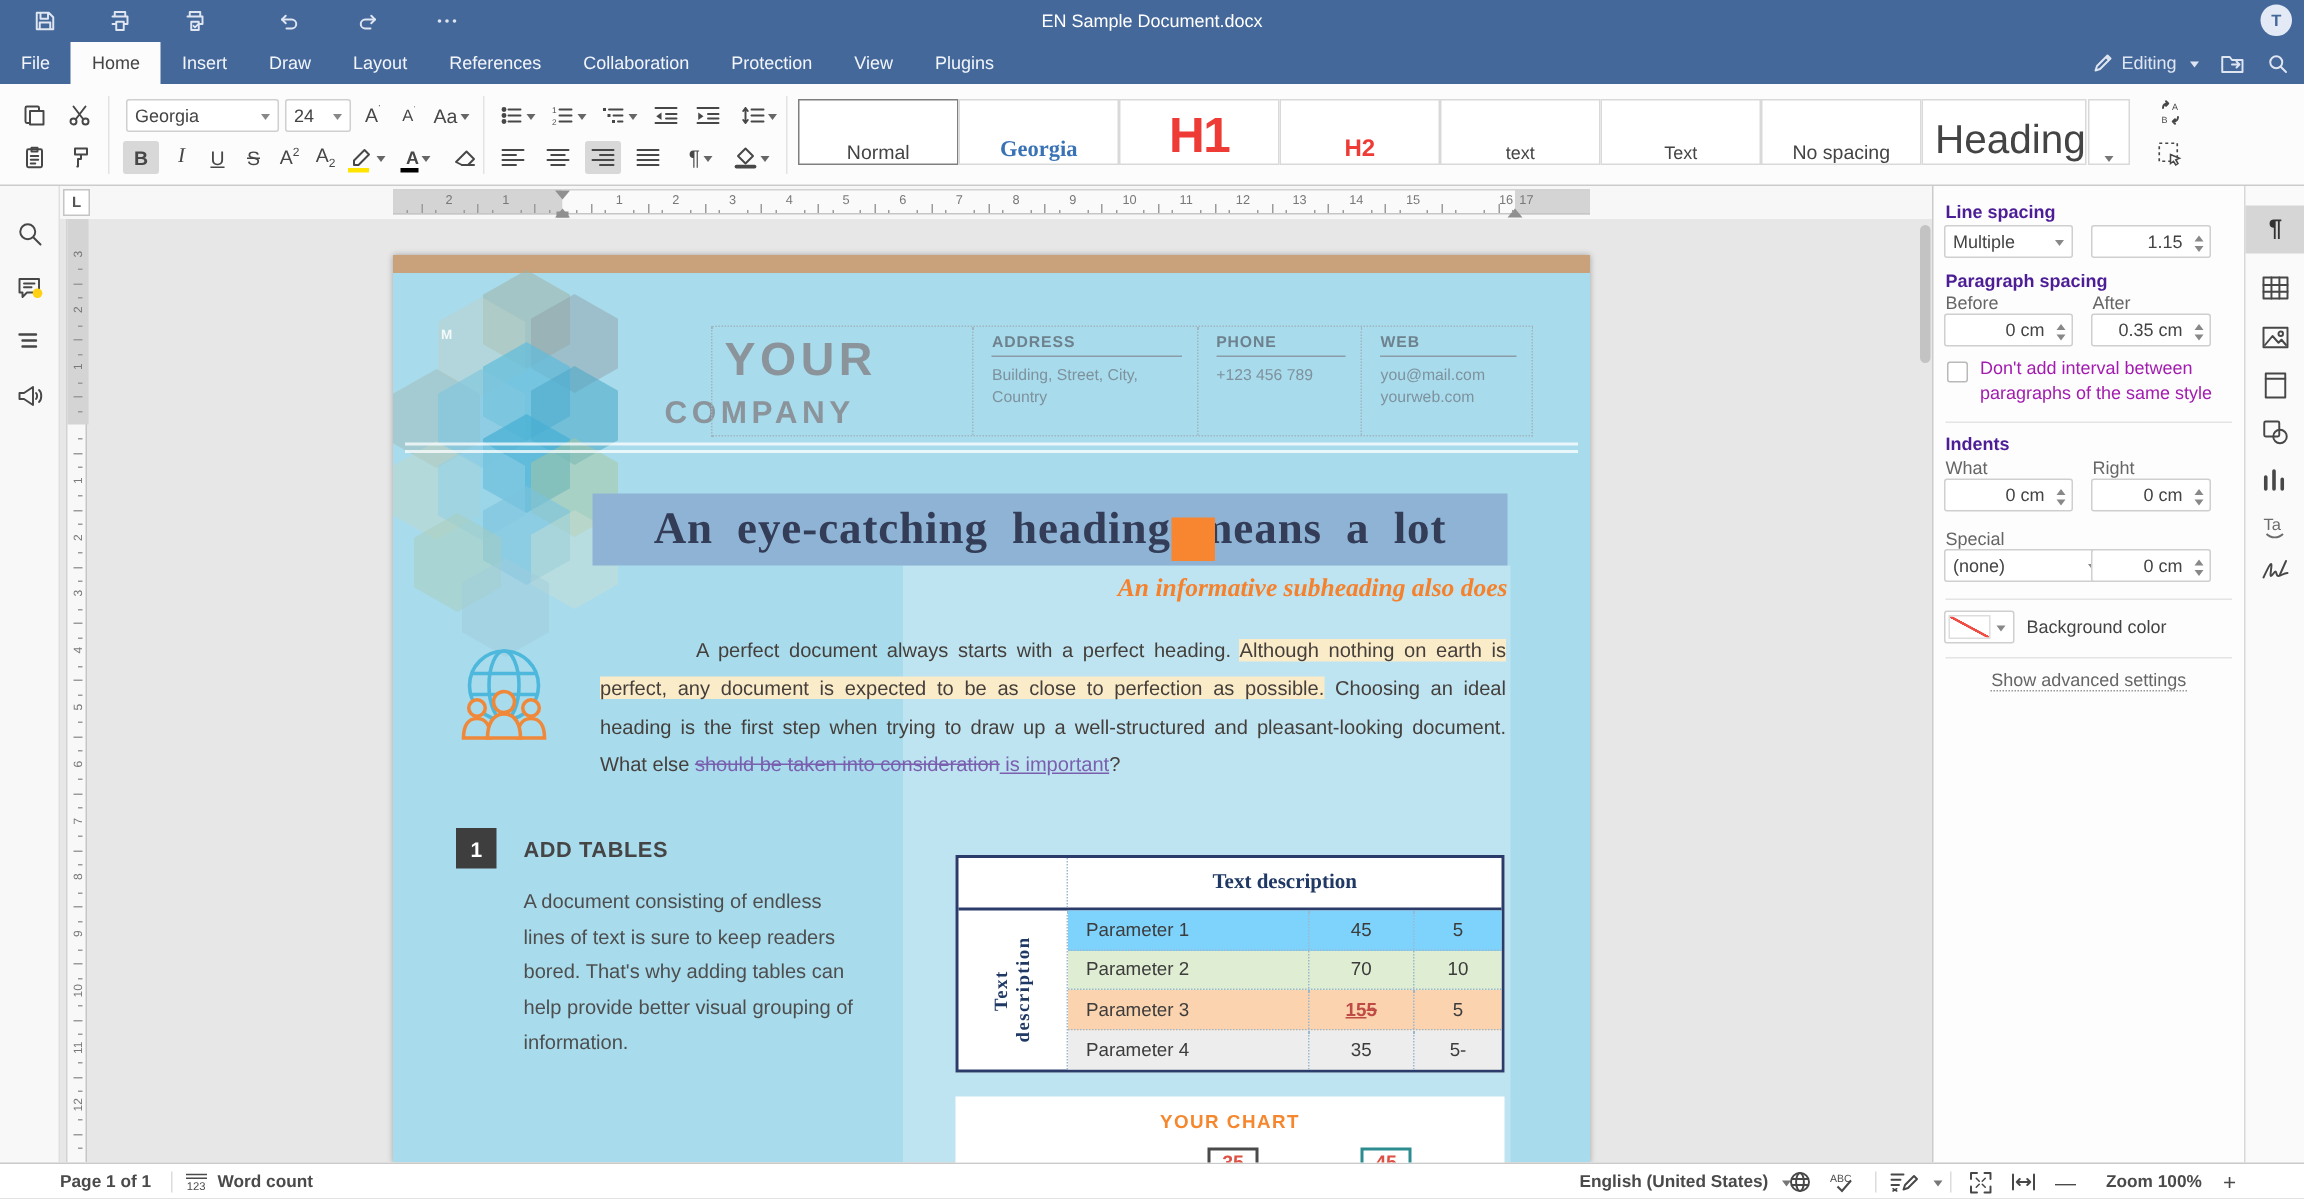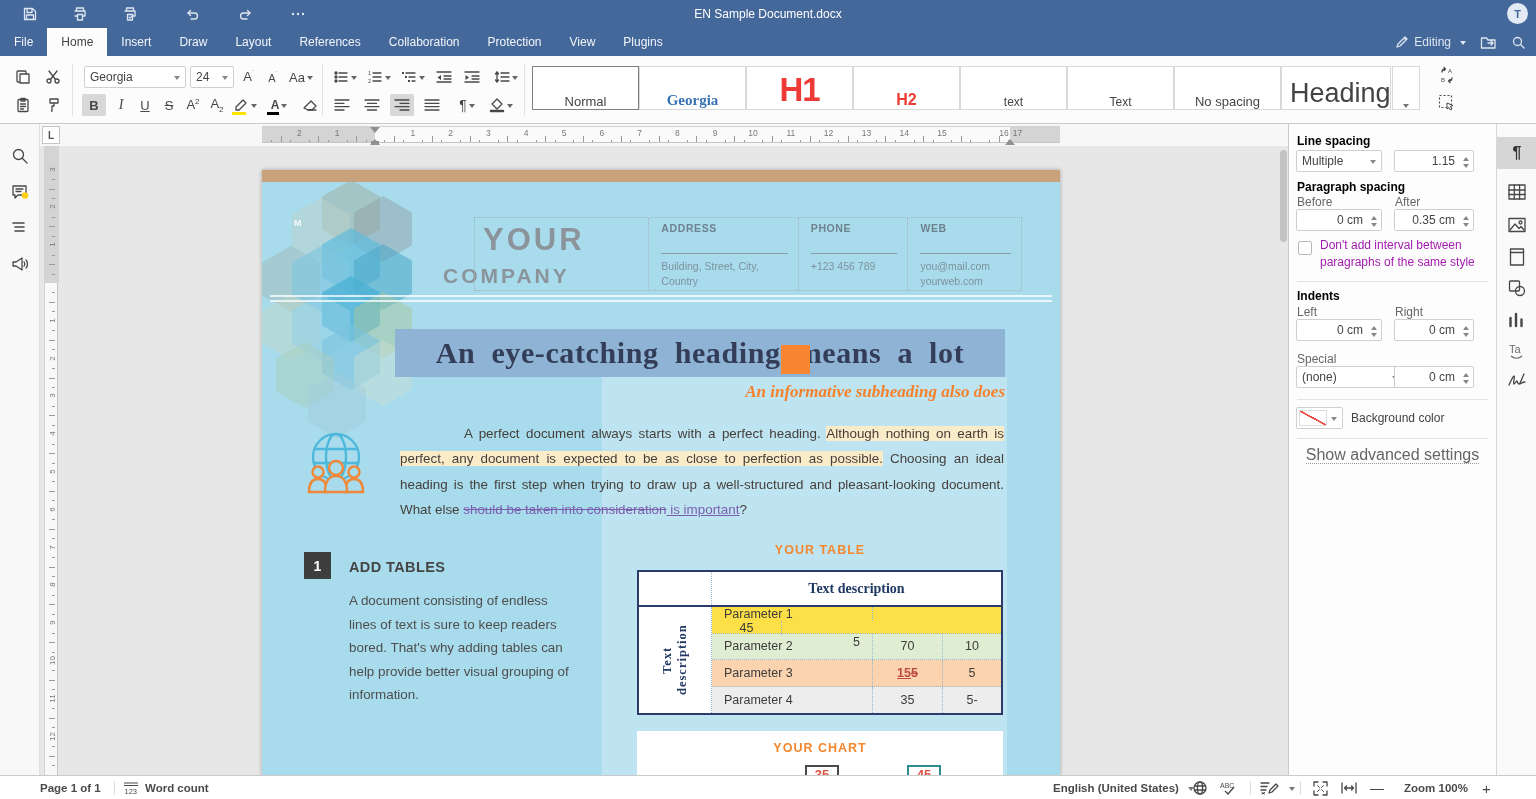--- a/index.html
+++ b/index.html
@@ -71,21 +71,21 @@
   .hex{position:absolute;width:58px;height:66px;clip-path:polygon(50% 0%,100% 25%,100% 75%,50% 100%,0% 75%,0% 25%);}
   #light-col{left:340px;top:207px;width:405px;height:398px;background:rgba(255,255,255,.25);}
   #monogram{left:32px;top:48px;color:rgba(255,255,255,.85);font-size:9px;font-weight:bold;}
   .wline{position:absolute;left:8px;width:782px;height:2px;background:rgba(255,255,255,.75);}
 
   #company-name1{left:221px;top:52px;font-weight:bold;font-size:31px;color:#8C949B;letter-spacing:3px;}
   #company-name2{left:181px;top:94px;font-weight:bold;font-size:21px;color:#8C949B;letter-spacing:3px;}
   #info-table{left:212px;top:47px;width:548px;height:74px;border:1px dotted #9FB6BF;display:flex;}
   .info-col{border-left:1px dotted #9FB6BF;padding:4px 0 0 12px;}
   .info-col.first{border-left:none;}
-  .info-h{font-weight:bold;font-size:10.5px;color:#6E828E;letter-spacing:.6px;padding-bottom:19px;
+  .info-h{font-weight:bold;font-size:10.5px;color:#6E828E;letter-spacing:.6px;padding-bottom:3px;
           border-bottom:1px solid #8B9EA8;margin-right:10px;}
   .info-v{padding-top:5px;font-size:10.5px;line-height:15px;color:#7E929D;}
 
   #heading{left:133px;top:159px;width:610px;height:48px;background:#8FB3D4;
            font-family:"Liberation Serif","DejaVu Serif",serif;font-weight:bold;font-size:30px;line-height:48px;
            color:#333D58;white-space:nowrap;text-align:center;letter-spacing:.6px;word-spacing:8px;}
   #color-swatch{left:519px;top:175px;width:29px;height:29px;background:#F88631;z-index:6;}
   #tooltip{left:549px;top:173px;width:100px;background:#fff;border:1px solid #BFBFBF;border-radius:2px;
            box-shadow:0 1px 3px rgba(0,0,0,.25);padding:3px 6px;font-size:11px;line-height:15px;color:#555;z-index:5;}
   #subheading{right:55px;top:212px;width:420px;text-align:right;
@@ -113,49 +113,49 @@
   #dtable .tbody{display:flex;}
   #dtable .side{width:73px;border-right:1px dotted #9AB9CF;display:flex;align-items:center;justify-content:center;}
   #dtable .side span{writing-mode:vertical-rl;transform:rotate(180deg);height:96px;
                      font-family:"Liberation Serif","DejaVu Serif",serif;font-weight:bold;font-size:12.5px;
                      letter-spacing:1px;color:#1F3864;line-height:15px;text-align:center;}
   .drow{display:flex;height:26.5px;align-items:stretch;border-bottom:1px dotted #9AB9CF;font-size:12.5px;color:#3C3C3C;}
   .drow:last-child{border-bottom:none;}
   .c-label{width:161px;padding-left:12px;display:flex;align-items:center;border-right:1px dotted #9AB9CF;}
   .c-v1{width:70px;display:flex;align-items:center;justify-content:center;border-right:1px dotted #9AB9CF;}
   .c-v2{flex:1;display:flex;align-items:center;justify-content:center;}
-  .row-blue{background:#fde047;flex-direction:column;} .row-green{background:#DFEDD2;} .row-peach{background:#FBD3AF;} .row-gray{background:#EDEDEE;}
+  .row-blue{background:#7dd3fc;} .row-green{background:#DFEDD2;} .row-peach{background:#FBD3AF;} .row-gray{background:#EDEDEE;}
   .redval{color:#BE4B45;font-weight:bold;}
   .redval u{text-decoration:underline;} .redval s{text-decoration:line-through;}
 
   #chart-panel{left:375px;top:561px;width:366px;height:90px;background:#fff;z-index:2;}
   .mini-box{position:absolute;top:34px;width:34px;height:24px;background:#fff;display:flex;align-items:flex-start;
             justify-content:center;font-weight:bold;font-size:13px;color:#DD5145;}
 
   
   #right-panel{left:1288px;top:124px;width:208px;height:651px;background:#FDFDFD;border-left:1px solid #CBCBCB;}
-  .p-label{position:absolute;font-weight:bold;font-size:12px;color:#000000;}
+  .p-label{position:absolute;font-weight:bold;font-size:12px;color:#4c1d95;}
   .p-sub{position:absolute;font-size:12px;color:#666;}
   .p-input{position:absolute;height:22px;border:1px solid #CFCFCF;border-radius:2px;background:#fff;
            display:flex;align-items:center;font-size:12px;color:#444;padding:0 5px;cursor:pointer;}
   .p-input.spin{justify-content:flex-end;padding-right:18px;}
   .spin-arrows{position:absolute;right:4px;top:3px;display:flex;flex-direction:column;gap:3px;}
   .spin-arrows i{width:0;height:0;border:3px solid transparent;}
   .spin-arrows i.up{border-bottom:4px solid #888;}
   .spin-arrows i.dn{border-top:4px solid #888;}
   .p-hr{position:absolute;left:8px;right:8px;height:1px;background:#E4E4E4;}
   #chk-interval{position:absolute;left:9px;top:117px;width:14px;height:14px;border:1px solid #B9B9B9;border-radius:2px;background:#fff;cursor:pointer;}
   #chk-label{position:absolute;left:31px;top:113px;width:165px;font-size:12px;line-height:17px;color:#a21caf;}
   #bg-swatch-btn{position:absolute;left:7px;top:283px;width:47px;height:22px;border:1px solid #CFCFCF;border-radius:2px;
                  background:#fff;display:flex;align-items:center;cursor:pointer;}
   #bg-swatch{width:28px;height:16px;margin-left:2px;border:1px solid #ddd;
              background:linear-gradient(to top right,#fff 46%,#F04E45 47%,#F04E45 53%,#fff 54%);}
   #bg-swatch-btn .chev{margin-left:4px;width:0;height:0;border:3.5px solid transparent;border-top:4.5px solid #888;transform:translateY(2px);}
   #advanced-link{position:absolute;left:0;top:322px;width:100%;text-align:center;}
-  #advanced-link span{font-size:16px;color:#666;border-bottom:1px dotted #999;cursor:pointer;}
+  #advanced-link span{font-size:12px;color:#666;border-bottom:1px dotted #999;cursor:pointer;}
 
   
   #right-strip{left:1496px;top:124px;width:40px;height:651px;background:#FAFAFA;border-left:1px solid #D8D8D8;}
   .rs-ic{position:absolute;left:10px;width:20px;height:20px;cursor:pointer;}
   #rs-active{position:absolute;left:0;top:13px;width:40px;height:32px;background:#D6D6D6;}
 
   
   #statusbar{left:0;top:775px;width:1536px;height:24px;background:#fff;border-top:1px solid #CACACA;font-size:11.5px;color:#4A4A4A;}
   .sb-item{position:absolute;top:0;height:24px;display:flex;align-items:center;gap:5px;cursor:pointer;}
   .sb-sep{position:absolute;top:5px;width:1px;height:14px;background:#DCDCDC;}
@@ -704,21 +704,20 @@
           </g>
         </svg>
       </div>
 
       <div id="intro" class="abs"><span>A perfect document always starts with a perfect heading. </span><span class="hl">Although nothing on earth is perfect, any document is expected to be as close to perfection as possible.</span><span> Choosing an ideal heading is the first step when trying to draw up a well-structured and pleasant-looking document. What else </span><span class="del">should be taken into consideration</span><span class="ins"> is important</span><span>?</span></div>
 
       <div id="sect-num" class="abs">1</div>
       <div id="sect-title" class="abs">ADD TABLES</div>
       <div id="sect-body" class="abs">A document consisting of endless lines of text is sure to keep readers bored. That's why adding tables can help provide better visual grouping of information.</div>
 
-      <div class="doc-caption" style="left:375px;top:373px">YOUR TABLE</div>
       <div id="dtable" class="abs">
         <div class="hdr">
           <div class="corner"></div>
           <div class="hlabel">Text description</div>
         </div>
         <div class="tbody">
           <div class="side">
               <span>Text description</span>
             </div>
           <div style="flex:1">
@@ -788,21 +787,21 @@
           <i class="dn"></i>
         </span>
     </div>
 
     <div id="chk-interval"></div>
     <div id="chk-label">Don't add interval between paragraphs of the same style</div>
 
     <div class="p-hr" style="top:157px"></div>
 
     <div class="p-label" style="left:8px;top:165px">Indents</div>
-    <div class="p-sub" style="left:8px;top:181px">Left</div>
+    <div class="p-sub" style="left:8px;top:181px">What</div>
     <div class="p-sub" style="left:106px;top:181px">Right</div>
     <div class="p-input spin" style="left:7px;top:195px;width:86px">
       <span>0 cm</span>
         <span class="spin-arrows">
           <i class="up"></i>
           <i class="dn"></i>
         </span>
     </div>
     <div class="p-input spin" style="left:105px;top:195px;width:80px">
       <span>0 cm</span>

